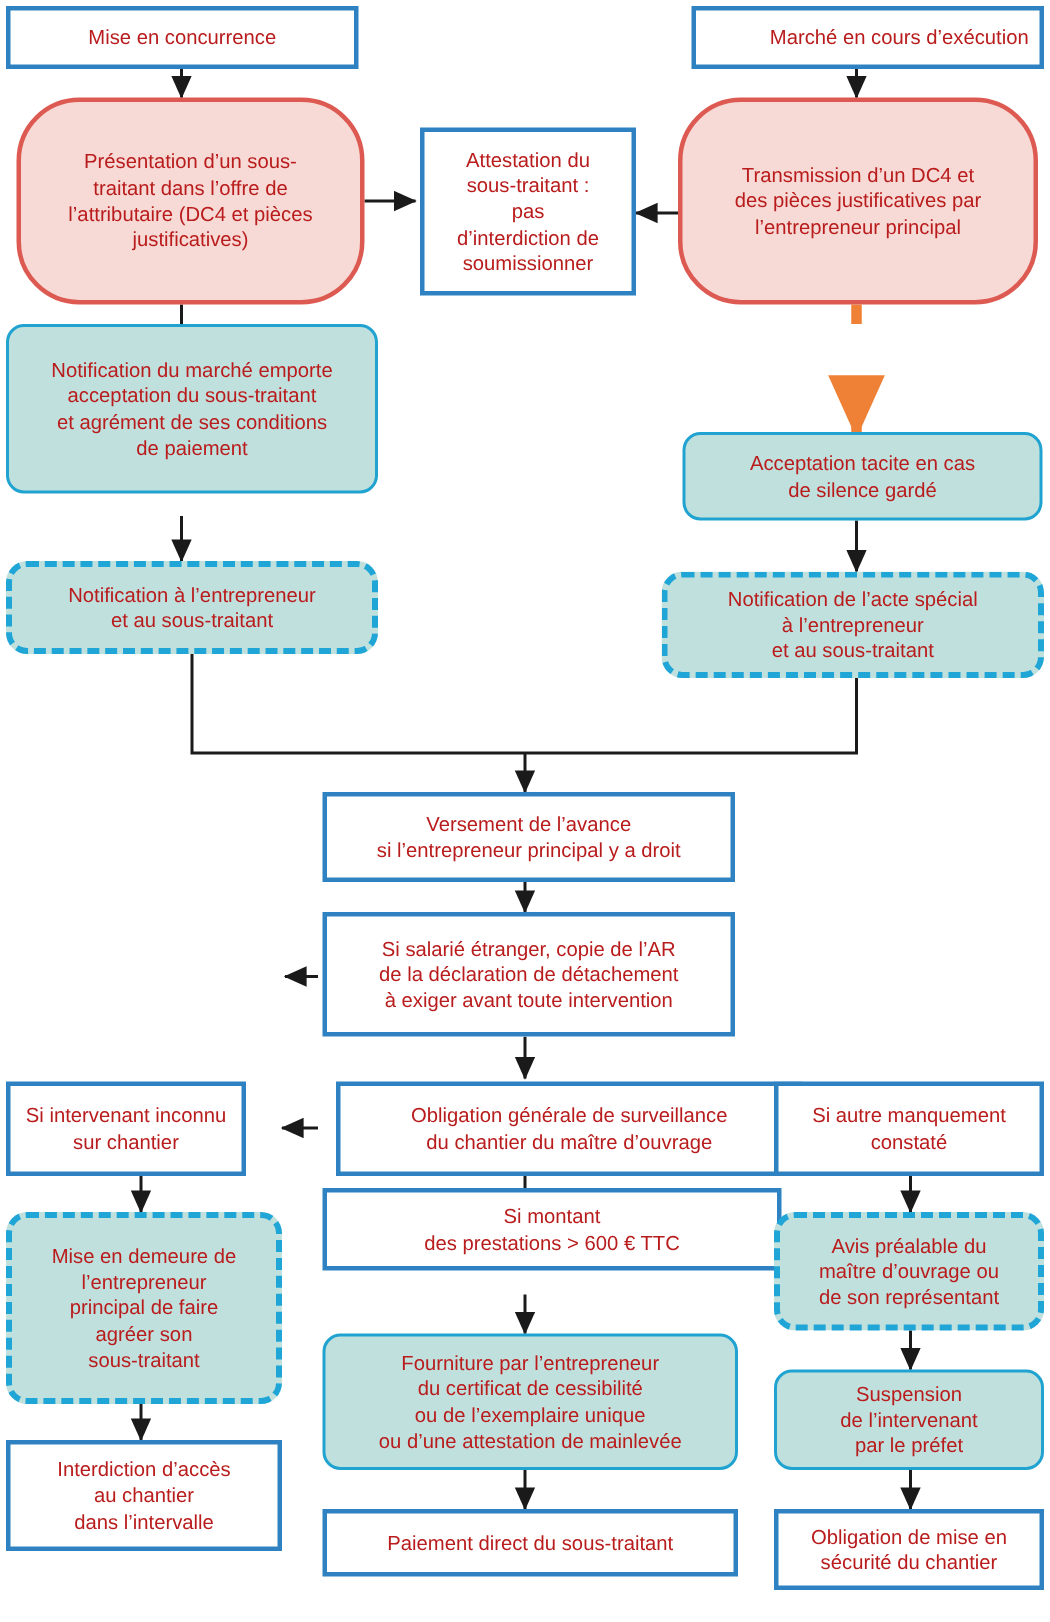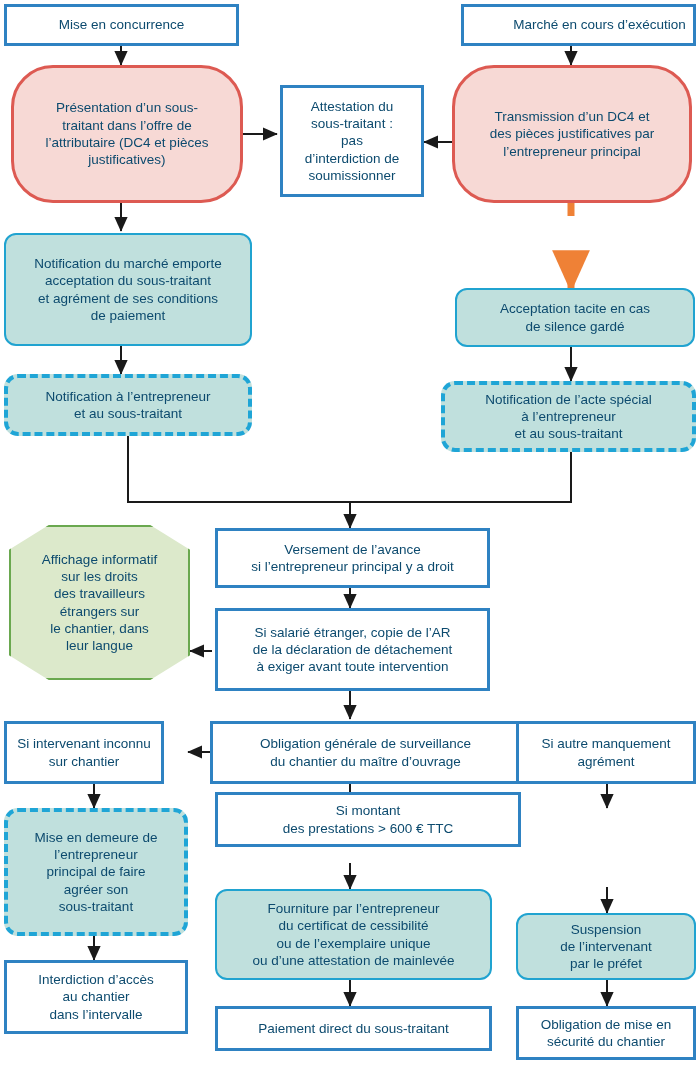--- a/index.html
+++ b/index.html
@@ -3,21 +3,21 @@
 <meta charset="utf-8">
 <style>
   html,body{margin:0;padding:0;background:#ffffff;}
   body{width:700px;height:1081px;position:relative;overflow:hidden;
        font-family:"Liberation Sans","DejaVu Sans",sans-serif;
        -webkit-font-smoothing:antialiased;}
   #canvas{position:absolute;left:0;top:0;width:700px;height:1081px;}
 
   .node{position:absolute;box-sizing:border-box;display:flex;
         align-items:center;justify-content:center;text-align:center;
-        color:#0c4a6e;font-size:13.5px;line-height:1.28;z-index:3;
+        color:#b91c1c;font-size:13.5px;line-height:1.28;z-index:3;
         padding:3px 6px;white-space:pre-line;}
 
   
   .blue-rect{border:3px solid #2f82c2;background:#ffffff;}
   .red-round{border:3px solid #dd5a52;background:#f7d9d5;border-radius:42px;}
   .teal-round{border:2.5px solid #20a3d0;background:#c0e0dd;border-radius:12px;}
   .teal-dashed{border:4px dashed #1fa5d6;background:#c0e0dd;border-radius:14px;}
   .orange-rect{border:3px solid #ef8136;background:#fbe2d1;}
   .green-oct{border:0;background:transparent;}
   .green-oct .oct-fill{position:absolute;left:0;top:0;width:100%;height:100%;
@@ -106,70 +106,64 @@
 sous-traitant :
 pas
 d’interdiction de
 soumissionner</div>
 
   <div class="node red-round" style="left:452px;top:65px;width:240px;height:138px;">Transmission d’un DC4 et
 des pièces justificatives par
 l’entrepreneur principal</div>
 
 
-  <div class="node teal-round" style="left:4px;top:233px;width:248px;height:113px;">Notification du marché emporte
+  <div class="node teal-round" style="left:4px;top:216px;width:248px;height:113px;">Notification du marché emporte
 acceptation du sous-traitant
 et agrément de ses conditions
 de paiement</div>
 
   <div class="node teal-round" style="left:455px;top:288px;width:240px;height:59px;">Acceptation tacite en cas
 de silence gardé</div>
 
   <div class="node teal-dashed" style="left:4px;top:374px;width:248px;height:62px;">Notification à l’entrepreneur
 et au sous-traitant</div>
 
   <div class="node teal-dashed" style="left:441px;top:381px;width:255px;height:71px;">Notification de l’acte spécial
 à l’entrepreneur
 et au sous-traitant</div>
 
-  <div class="node green-oct" style="left:9px;top:525px;width:181px;height:155px;">
-    <span class="oct-fill"></span>
-    <span class="oct-txt">Affichage informatif
-sur les droits
-des travailleurs
-étrangers sur
-le chantier, dans
-leur langue</span>
-  </div>
 
   <div class="node blue-rect" style="left:215px;top:528px;width:275px;height:60px;">Versement de l’avance
 si l’entrepreneur principal y a droit</div>
 
   <div class="node blue-rect" style="left:215px;top:608px;width:275px;height:83px;">Si salarié étranger, copie de l’AR
 de la déclaration de détachement
 à exiger avant toute intervention</div>
 
   <div class="node blue-rect" style="left:4px;top:721px;width:160px;height:63px;">Si intervenant inconnu
 sur chantier</div>
 
-  <div class="node blue-rect" style="left:210px;top:721px;width:311px;height:63px;">Obligation générale de surveillance
+  <div class="node blue-rect" style="left:224px;top:721px;width:311px;height:63px;">Obligation générale de surveillance
 du chantier du maître d’ouvrage</div>
 
   <div class="node blue-rect" style="left:516px;top:721px;width:180px;height:63px;">Si autre manquement
-agrément</div>
+constaté</div>
 
   <div class="node teal-dashed" style="left:4px;top:808px;width:184px;height:128px;">Mise en demeure de
 l’entrepreneur
 principal de faire
 agréer son
 sous-traitant</div>
 
   <div class="node blue-rect" style="left:215px;top:792px;width:306px;height:55px;">Si montant
 des prestations &gt; 600 € TTC</div>
 
+  <div class="node teal-dashed" style="left:516px;top:808px;width:180px;height:79px;">Avis préalable du
+maître d’ouvrage ou
+de son représentant</div>
 
   <div class="node blue-rect" style="left:4px;top:960px;width:184px;height:74px;">Interdiction d’accès
 au chantier
 dans l’intervalle</div>
 
   <div class="node teal-round" style="left:215px;top:889px;width:277px;height:91px;">Fourniture par l’entrepreneur
 du certificat de cessibilité
 ou de l’exemplaire unique
 ou d’une attestation de mainlevée</div>
 

